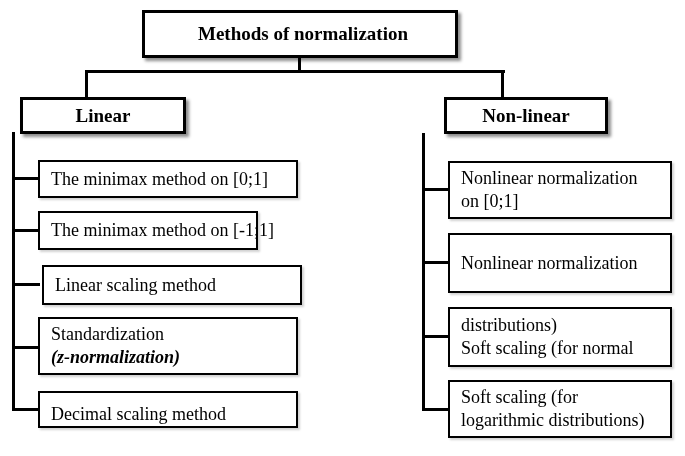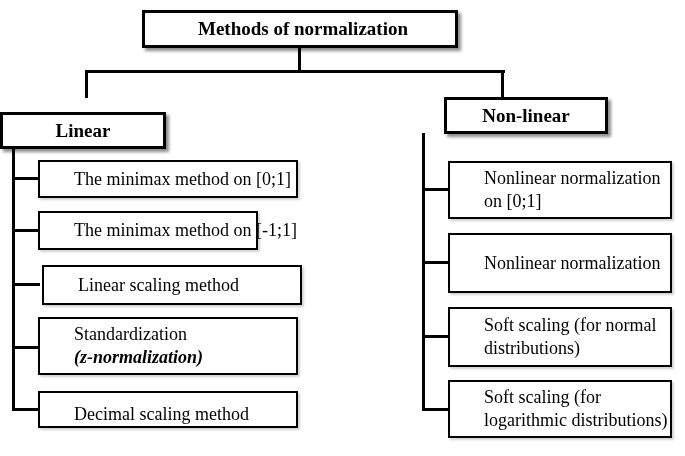--- a/index.html
+++ b/index.html
@@ -32,21 +32,21 @@
   }
   .leaf {
     font-size: 18px;
     line-height: 23px;
     padding-left: 11px;
     padding-right: 3px;
     align-items: flex-start;
     box-shadow: 2px 2px 2px rgba(0,0,0,0.18);
     z-index: 2;
   }
-  .leaf span { display: block; white-space: nowrap; margin-left: 23px; }
+  .leaf span { display: block; white-space: nowrap; }
   .leaf span:empty { display: none; }
   .it { font-style: italic; font-weight: bold; }
   .ln { position: absolute; background: #000000; z-index: 1; }
 
   
   .stem      { left: 298px; top: 48px;  width: 3px;   height: 24px; }
   .hbar      { left: 85px;  top: 70px;  width: 420px; height: 3px;  }
   .ldrop     { left: 85px;  top: 70px;  width: 3px;   height: 28px; }
   .rdrop     { left: 501px; top: 70px;  width: 3px;   height: 28px; }
   .lspine    { left: 12px;  top: 132px; width: 3px;   height: 279px; }
@@ -56,22 +56,22 @@
   .ls2 { left: 12px;  top: 229px; }
   .ls3 { left: 12px;  top: 283px; }
   .ls4 { left: 12px;  top: 346px; }
   .ls5 { left: 12px;  top: 408px; }
   .rs1 { left: 422px; top: 188px; }
   .rs2 { left: 422px; top: 261px; }
   .rs3 { left: 422px; top: 335px; }
   .rs4 { left: 422px; top: 408px; }
 
   
-  .root      { left: 142px; top: 10px;  width: 316px; height: 38px; padding-left: 6px; }
-  .blin      { left: 0;  top: 97px;  width: 166px; height: 37px; margin-top: 15px; }
+  .root      { left: 142px; top: 10px;  width: 316px; height: 48px; padding-left: 6px; }
+  .blin      { left: 20px;  top: 97px;  width: 166px; height: 37px; }
   .bnon      { left: 444px; top: 97px;  width: 164px; height: 37px; }
   .l1 { left: 38px;  top: 160px; width: 260px; height: 38px; }
   .l2 { left: 38px;  top: 211px; width: 220px; height: 39px; }
   .l3 { left: 42px;  top: 265px; width: 260px; height: 40px; }
   .l4 { left: 38px;  top: 317px; width: 260px; height: 58px; }
   .l5 { left: 38px;  top: 391px; width: 260px; height: 37px; justify-content: flex-end; }
   .r1 { left: 448px; top: 161px; width: 224px; height: 58px; }
   .r2 { left: 448px; top: 233px; width: 224px; height: 60px; }
   .r3 { left: 448px; top: 307px; width: 224px; height: 60px; }
   .r4 { left: 448px; top: 380px; width: 224px; height: 58px; }
@@ -130,21 +130,21 @@
   </div>
 
   <div class="node leaf r1">
     <span>Nonlinear normalization</span>
     <span>on [0;1]</span>
   </div>
   <div class="node leaf r2">
     <span>Nonlinear normalization</span>
   </div>
   <div class="node leaf r3">
+    <span>distributions)</span>
     <span>Soft scaling (for normal</span>
-    <span>distributions)</span>
   </div>
   <div class="node leaf r4">
     <span>Soft scaling (for</span>
     <span>logarithmic distributions)</span>
   </div>
 
 </div>
 
 </body></html>

